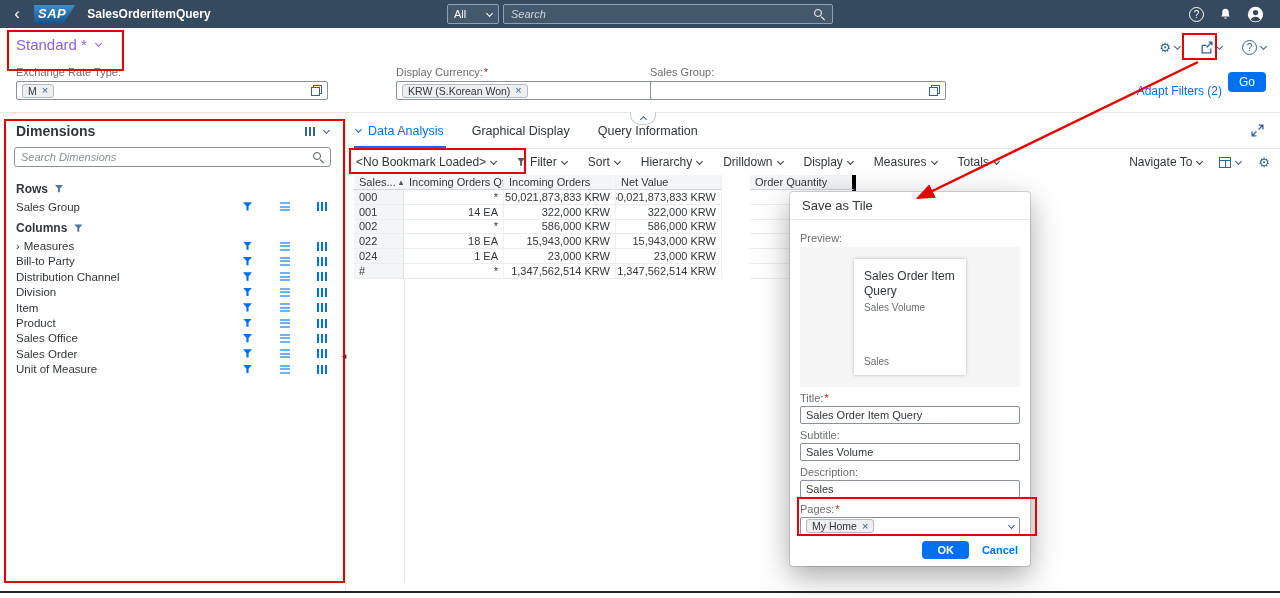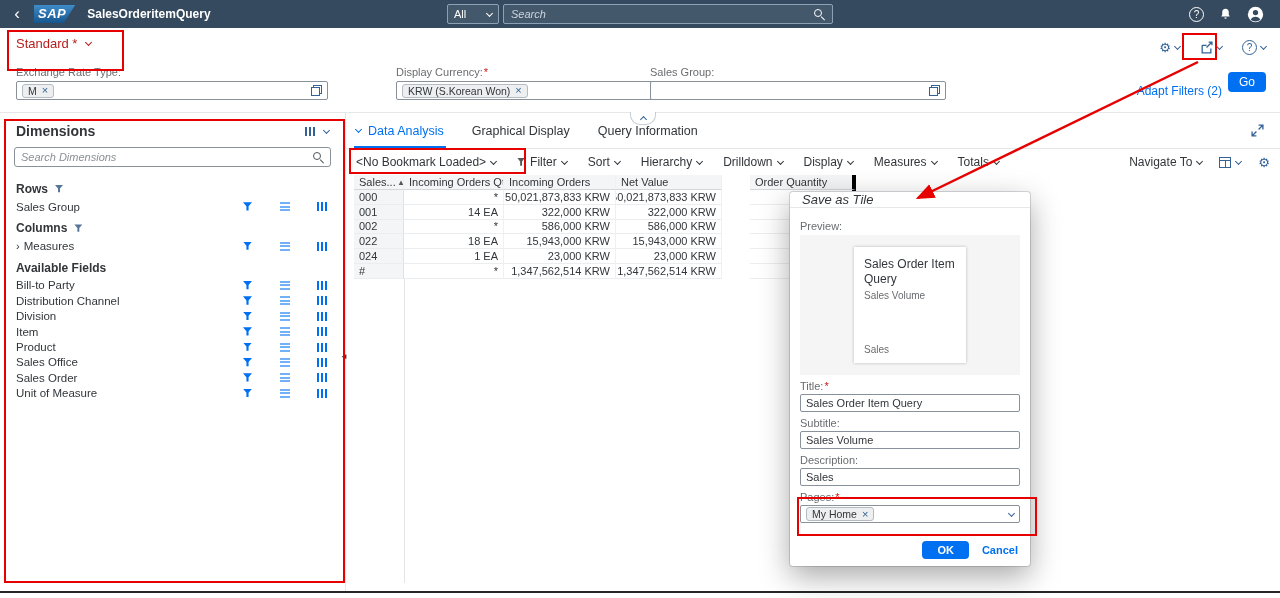--- a/index.html
+++ b/index.html
@@ -31,21 +31,21 @@
   .ic-rows{display:inline-block;width:10px;height:9px;border-top:2px solid;border-bottom:2px solid;position:relative;flex:none;}
   .ic-rows::before{content:"";position:absolute;left:0;right:0;top:50%;margin-top:-1px;height:2px;background:currentColor;}
   .ic-cols{display:inline-block;width:10px;height:9px;border-left:2px solid;border-right:2px solid;position:relative;flex:none;}
   .ic-cols::before{content:"";position:absolute;top:0;bottom:0;left:50%;margin-left:-1px;width:2px;background:currentColor;}
   .ic-table{display:inline-block;width:12px;height:11px;border:1.2px solid currentColor;position:relative;flex:none;}
   .ic-table::before{content:"";position:absolute;left:0;right:0;top:2px;border-top:1.2px solid currentColor;}
   .ic-table::after{content:"";position:absolute;top:2px;bottom:0;left:5px;border-left:1.2px solid currentColor;}
   .gear-glyph{font-size:13px;line-height:1;}
 
   
-  .variant-title{position:absolute;left:16px;top:36px;font-size:13px;color:#b91c1c;display:flex;align-items:center;gap:9px;cursor:pointer;z-index:5;}
+  .variant-title{position:absolute;left:16px;top:36px;font-size:15px;color:#8b5cf6;display:flex;align-items:center;gap:9px;cursor:pointer;z-index:5;}
   .hdr-actions{position:absolute;right:14px;top:40px;display:flex;gap:20px;align-items:center;color:#346297;z-index:5;}
   .hdr-action{display:flex;align-items:center;gap:4px;cursor:pointer;}
 
   
   .ff{position:absolute;top:66px;font-size:11px;z-index:5;}
   .ff .flabel{color:#6a6d70;display:block;margin-bottom:3px;}
   .req{color:#cc1919;margin-left:1px;}
   .ctrl{height:19px;border:1px solid #89919a;border-radius:2px;background:#fff;display:flex;align-items:center;padding:0 5px;gap:4px;}
   .ctrl .ic-vh{margin-left:auto;}
   .token{background:#edeff1;border:1px solid #b5bbc2;border-radius:3px;padding:0 5px;display:flex;gap:5px;align-items:center;height:14px;font-size:10.5px;color:#32363a;}
@@ -98,21 +98,21 @@
   .g-head .g-cell{background:#f4f5f6;border-bottom:1px solid #d2d7db;color:#32363a;}
   .g-head{height:15px;}
   .w0{width:50px;}.w1{width:100px;}.w2{width:112px;}.w3{width:106px;}.w4{width:106px;border-right:4px solid #000000;margin-left:28px;}
   .rowhead{background:#f4f5f6;border-right:1px solid #dfe3e6;}
   .num{justify-content:flex-end;}
   .sort-ic{color:#51575b;font-size:9px;margin-left:3px;}
   .col-line{position:absolute;left:58px;top:166px;height:304px;border-right:1px solid #e2e5e8;}
 
   
   .dialog{position:absolute;left:790px;top:192px;width:240px;height:374px;background:#fff;border-radius:3px;box-shadow:0 10px 30px rgba(0,0,0,.35),0 0 0 1px #d9dcdf;z-index:40;font-size:11px;}
-  .dlg-title{height:16px;display:flex;align-items:center;padding:0 12px;font-size:13px;color:#32363a;border-bottom:1px solid #e5e7e9;font-style:italic;}
+  .dlg-title{height:28px;display:flex;align-items:center;padding:0 12px;font-size:13px;color:#32363a;border-bottom:1px solid #e5e7e9;}
   .dlg-body{padding:7px 10px 0;}
   .lbl{color:#6a6d70;margin:5px 0 2px;}
   .preview-box{background:#f5f5f5;height:140px;display:flex;align-items:center;justify-content:center;margin-top:3px;}
   .tile{width:112px;height:116px;background:#fff;box-shadow:0 0 3px rgba(0,0,0,.25);padding:10px 10px 8px;display:flex;flex-direction:column;cursor:default;}
   .tile-title{font-size:12px;color:#32363a;line-height:1.25;}
   .tile-sub{font-size:10px;color:#6a6d70;margin-top:3px;}
   .tile-footer{margin-top:auto;font-size:10px;color:#6a6d70;}
   .dlg-input{height:18px;border:1px solid #89919a;border-radius:2px;width:100%;padding:0 5px;font-size:11px;color:#32363a;outline:none;font-family:"Liberation Sans","DejaVu Sans",sans-serif;}
   .pages-combo{height:18px;border:1px solid #89919a;border-radius:2px;display:flex;align-items:center;padding:0 5px;gap:4px;color:#346297;cursor:pointer;}
   .pages-combo .chev{margin-left:auto;}
@@ -250,23 +250,20 @@
   <div class="dim-item">
     <span class="exp-arrow">›</span>
     <span>Measures</span>
     <span class="icons">
       <span class="ic-funnel c-funnel"></span>
       <span class="ic-rows c-rows"></span>
       <span class="ic-cols c-cols"></span>
     </span>
   </div>
 
-  <div class="sec-head">
-    <span>Available Fields</span>
-  </div>
   <div class="dim-item">
     <span>Bill-to Party</span>
     <span class="icons">
         <span class="ic-funnel c-funnel"></span>
         <span class="ic-rows c-rows"></span>
         <span class="ic-cols c-cols"></span>
       </span>
   </div>
   <div class="dim-item">
     <span>Distribution Channel</span>

